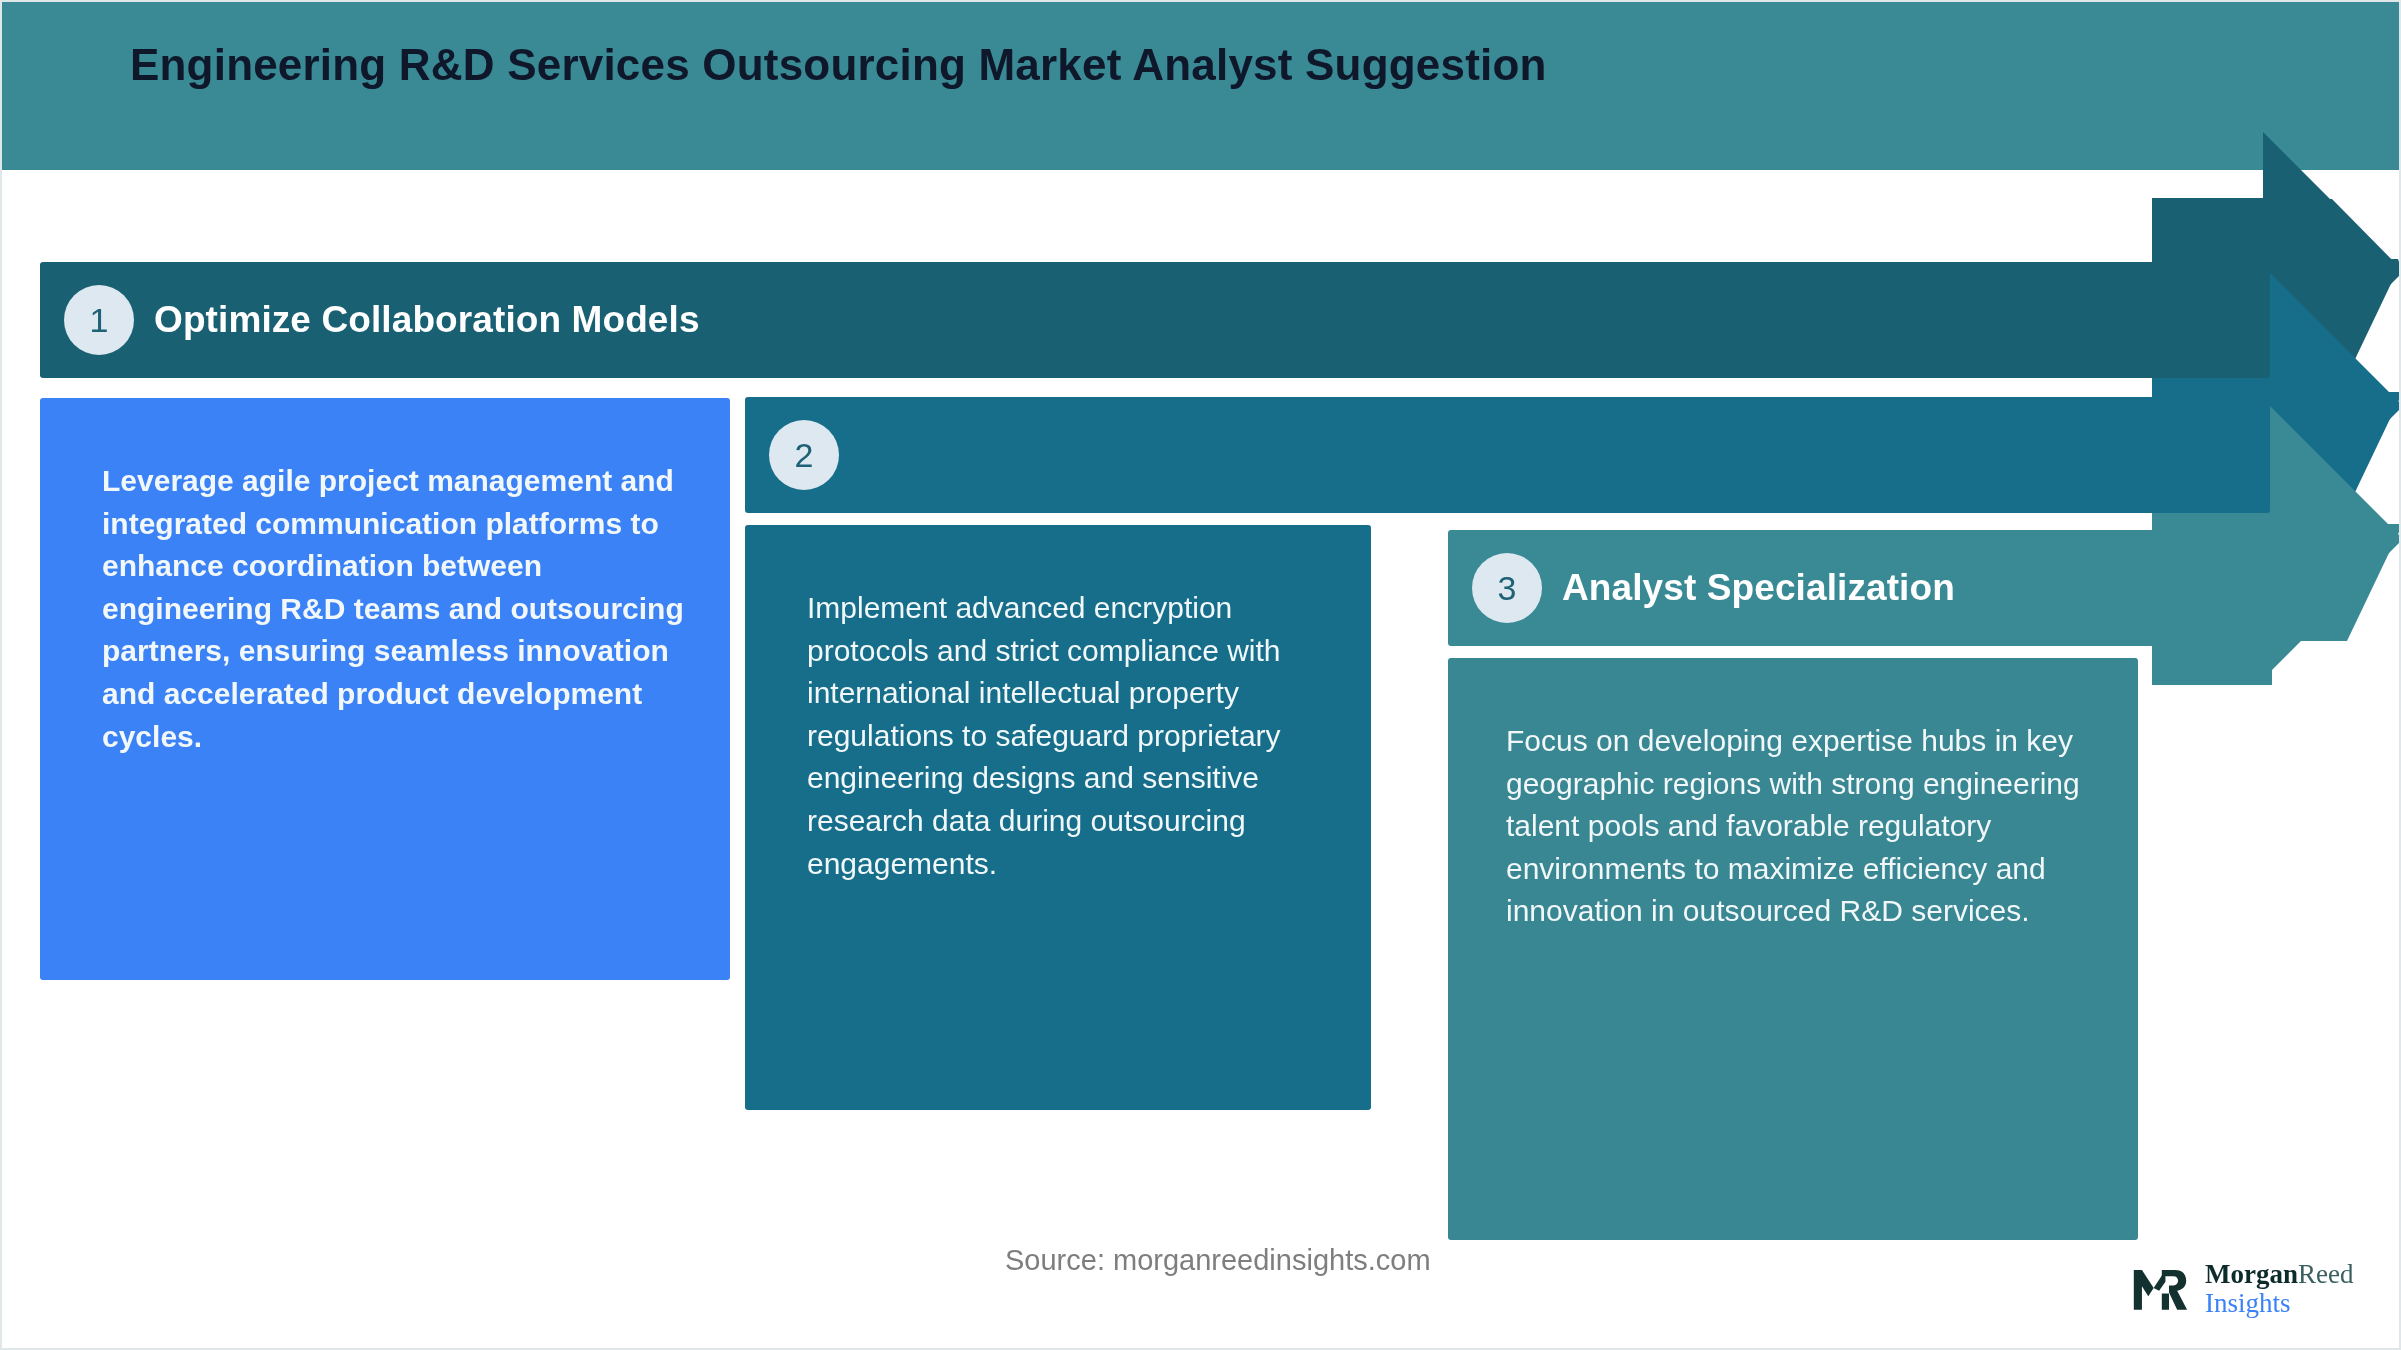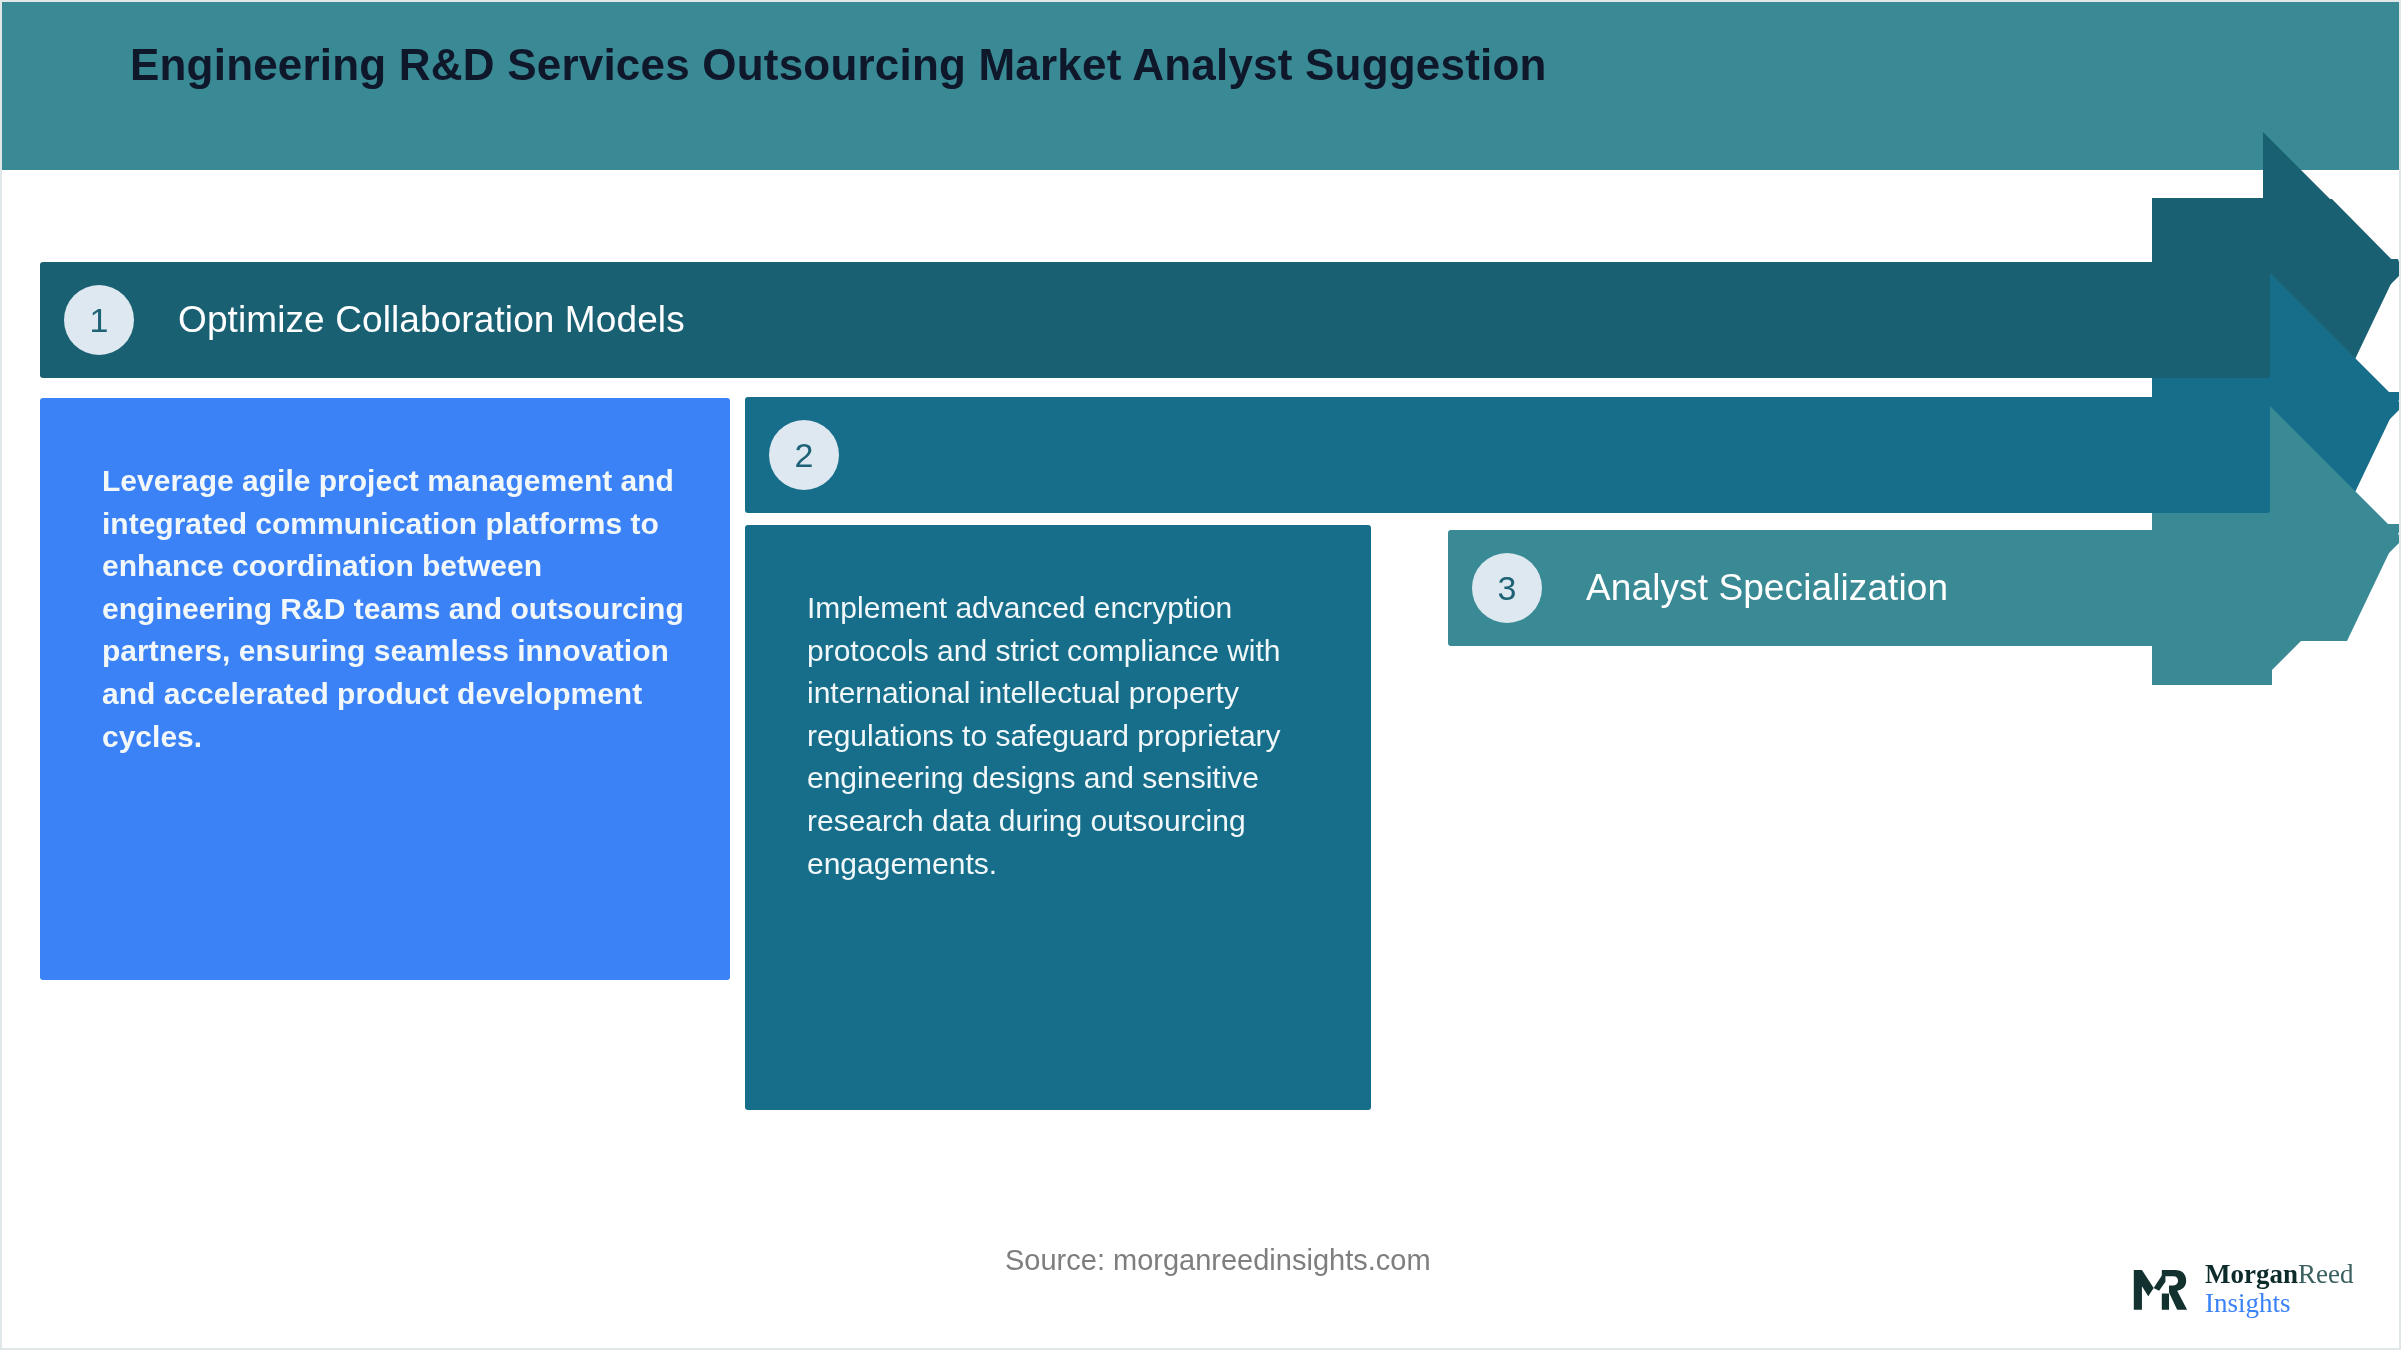--- a/index.html
+++ b/index.html
@@ -68,23 +68,23 @@
     color: #1d6275;
     font-size: 34px;
     font-weight: normal;
     display: flex;
     align-items: center;
     justify-content: center;
     margin-left: 24px;
   }
   .step-title {
     font-size: 37px;
-    font-weight: normal;
+    font-weight: bold;
     color: #ffffff;
-    margin-left: 44px;
+    margin-left: 20px;
     letter-spacing: 0.1px;
     white-space: nowrap;
   }
   .step-body {
     position: absolute;
     border-radius: 3px;
     box-sizing: border-box;
   }
   .step-desc {
     position: absolute;
@@ -172,20 +172,23 @@
   <div class="step-head" id="head-2">
     <div class="step-num">2</div>
   </div>
   <div class="step-body" id="body-2">
     <div class="step-desc">Implement advanced encryption protocols and strict compliance with international intellectual property regulations to safeguard proprietary engineering designs and sensitive research data during outsourcing engagements.</div>
   </div>
 
   <div class="step-head" id="head-3">
     <div class="step-num">3</div>
     <div class="step-title">Analyst Specialization</div>
+  </div>
+  <div class="step-body" id="body-3">
+    <div class="step-desc">Focus on developing expertise hubs in key geographic regions with strong engineering talent pools and favorable regulatory environments to maximize efficiency and innovation in outsourced R&amp;D services.</div>
   </div>
 
   <div class="source-text">Source: morganreedinsights.com</div>
 
   <div class="logo">
     <svg class="logo-mark" viewBox="0 0 62 50" xmlns="http://www.w3.org/2000/svg">
       <path fill="#12312f" d="M2,48 L2,4 L11,4 L24,24 L18,33 L11,22 L11,48 Z"></path>
       <path fill="#12312f" d="M24,24 L37,4 L37,17 L30,27 Z"></path>
       <path fill="#12312f" d="M33,4 L48,4 C56,4 60,9 60,16 C60,22 56,26 50,27 L61,48 L50,48 L41,29 L41,21 L46,21 C49,21 51,19 51,16 C51,13 49,11 46,11 L33,11 Z"></path>
       <path fill="#12312f" d="M33,30 L41,30 L41,48 L33,48 Z"></path>

